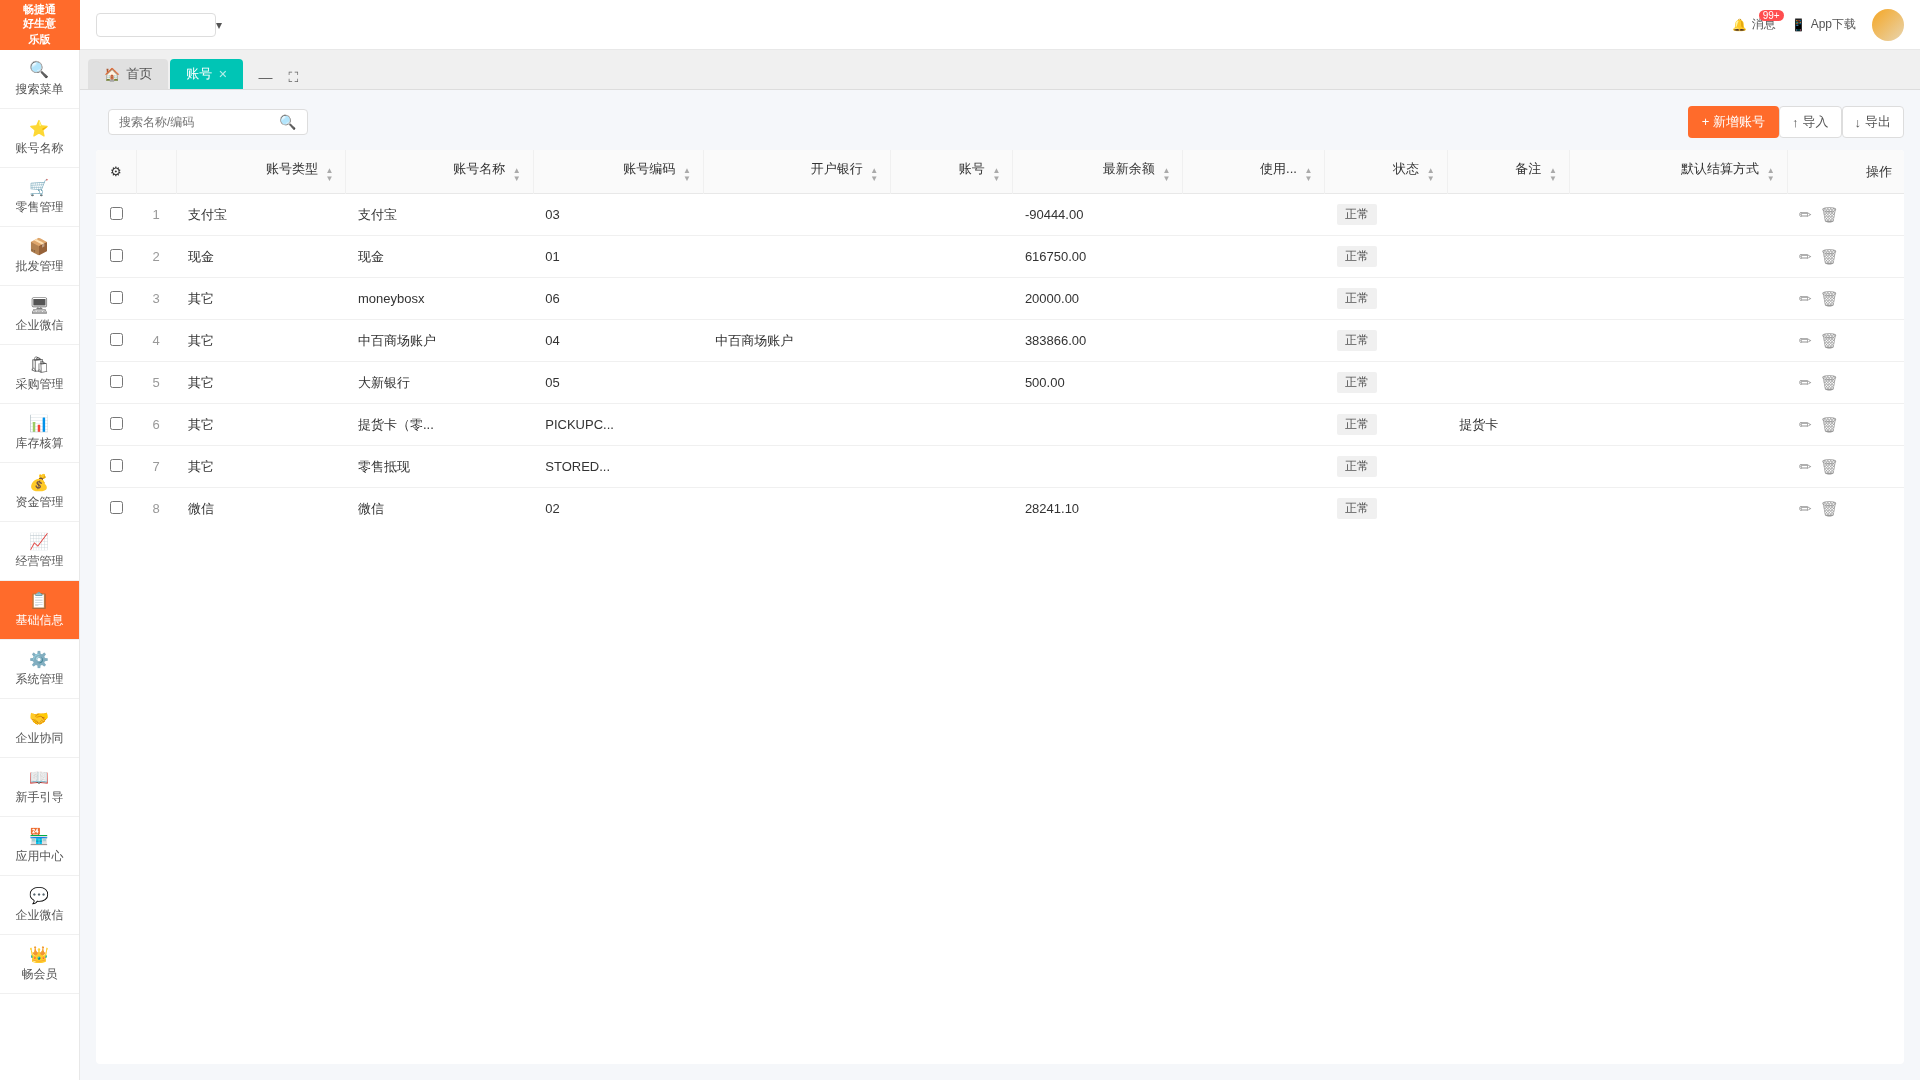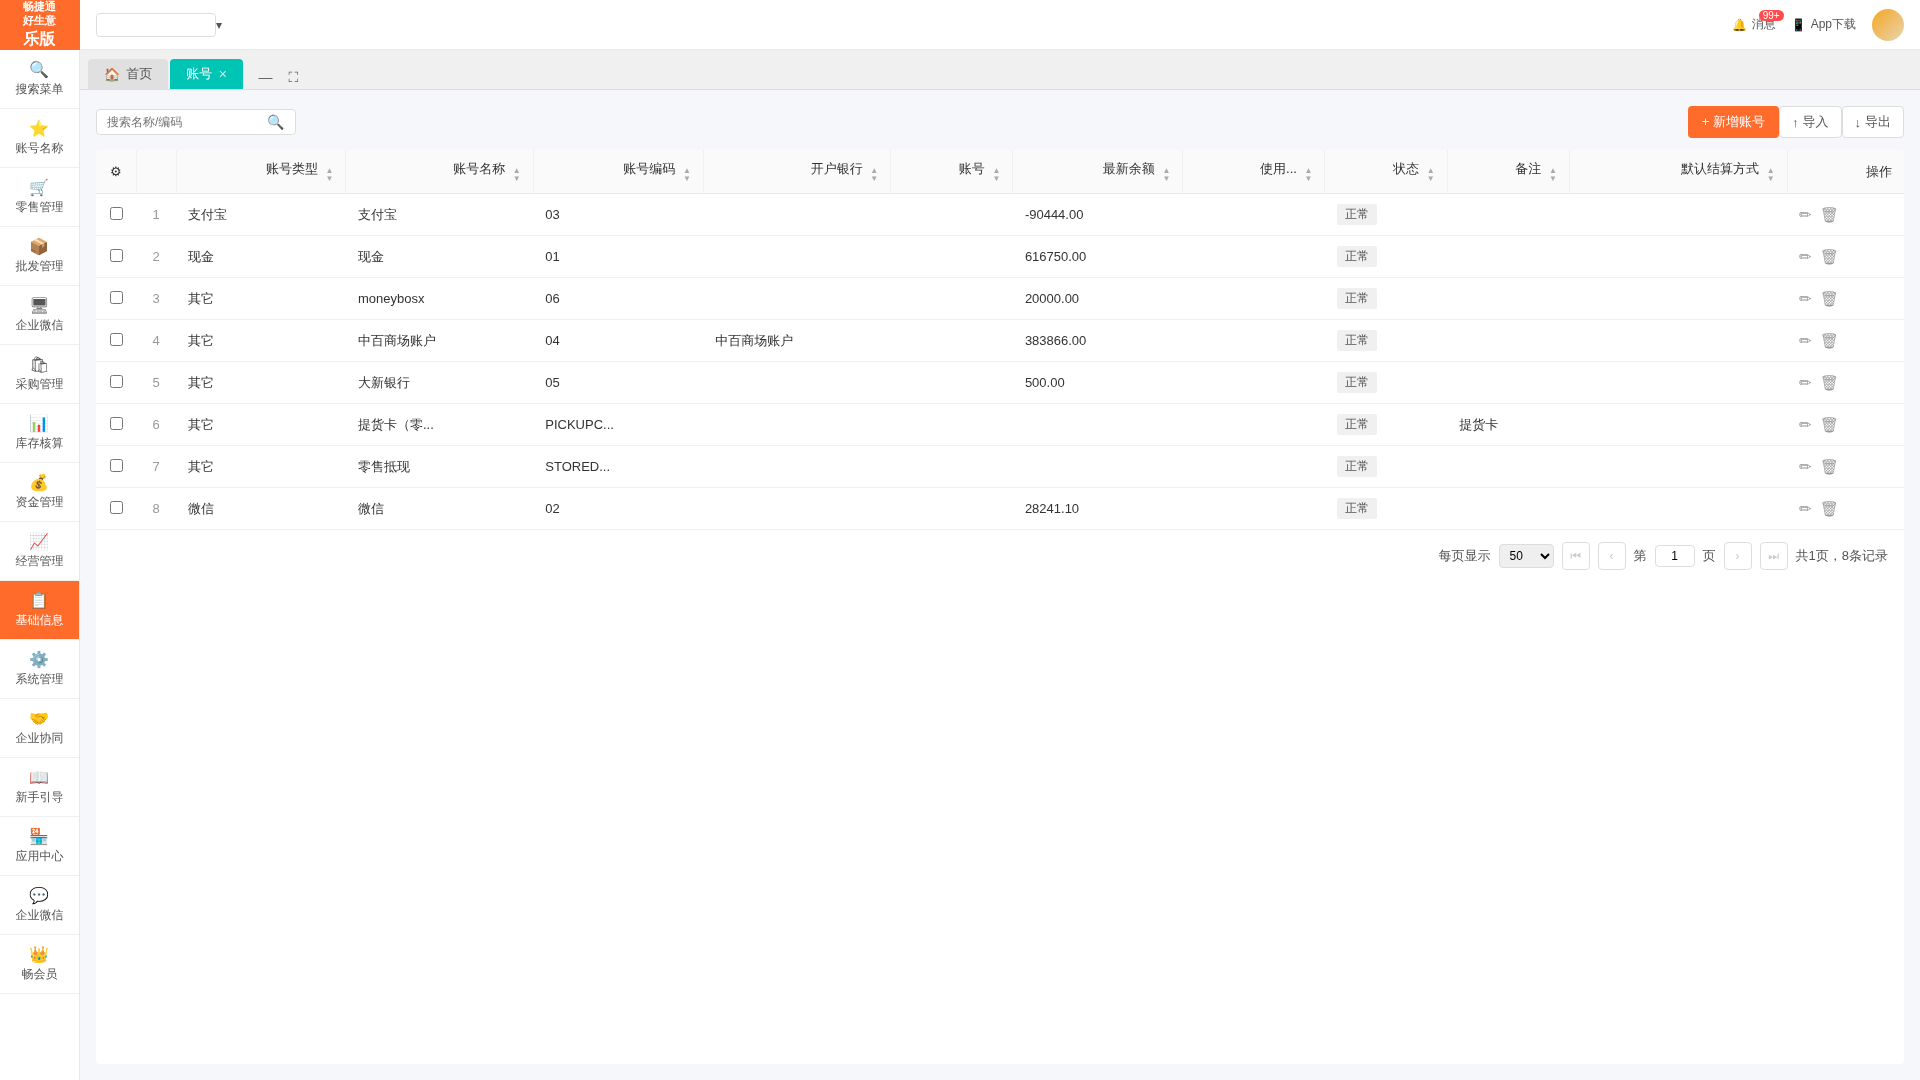--- a/index.html
+++ b/index.html
@@ -21,21 +21,21 @@
       height: 50px;
       background: #ff6b2b;
       display: flex;
       align-items: center;
       justify-content: center;
       color: white;
       font-size: 11px;
       font-weight: bold;
       flex-direction: column;
     }
-    .sidebar-logo-text { font-size: 16px; color: #fff; margin-top: 2px; }
+    .sidebar-logo-text { font-size: 11px; color: #fff; margin-top: 2px; }
     .sidebar-item {
       width: 100%;
       padding: 10px 4px;
       text-align: center;
       cursor: pointer;
       color: #555;
       font-size: 12px;
       border-bottom: 1px solid #f0f0f0;
     }
     .sidebar-item.active { background: #ff6b2b; color: white; }
@@ -160,20 +160,21 @@
       display: flex;
       flex-direction: column;
     }
 
     
     .action-bar {
       display: flex;
       align-items: center;
       justify-content: space-between;
       margin-bottom: 12px;
+      margin-left: 12px;
     }
     .search-box {
       display: flex;
       align-items: center;
       background: white;
       border: 1px solid #ddd;
       border-radius: 4px;
       padding: 4px 10px;
       width: 200px;
     }
@@ -710,31 +711,15 @@
     <td>
       <div class="action-icons">
         <span class="action-icon" title="编辑">✏</span>
         <span class="action-icon" title="删除">🗑</span>
       </div>
     </td>
   </tr>
           </tbody>
       </table>
 
-      <div class="pagination-bar">
-        <span>每页显示</span>
-        <select class="page-size-select">
-          <option value="50">50</option>
-          <option value="100">100</option>
-          <option value="200">200</option>
-        </select>
-        <button class="page-btn disabled">⏮</button>
-        <button class="page-btn disabled">‹</button>
-        <span>第</span>
-        <input class="page-input" type="text" value="1" style="">
-        <span>页</span>
-        <button class="page-btn disabled">›</button>
-        <button class="page-btn disabled">⏭</button>
-        <span>共1页，8条记录</span>
-      </div>
     </div>
   </div>
 </div>
 
 </body></html>

